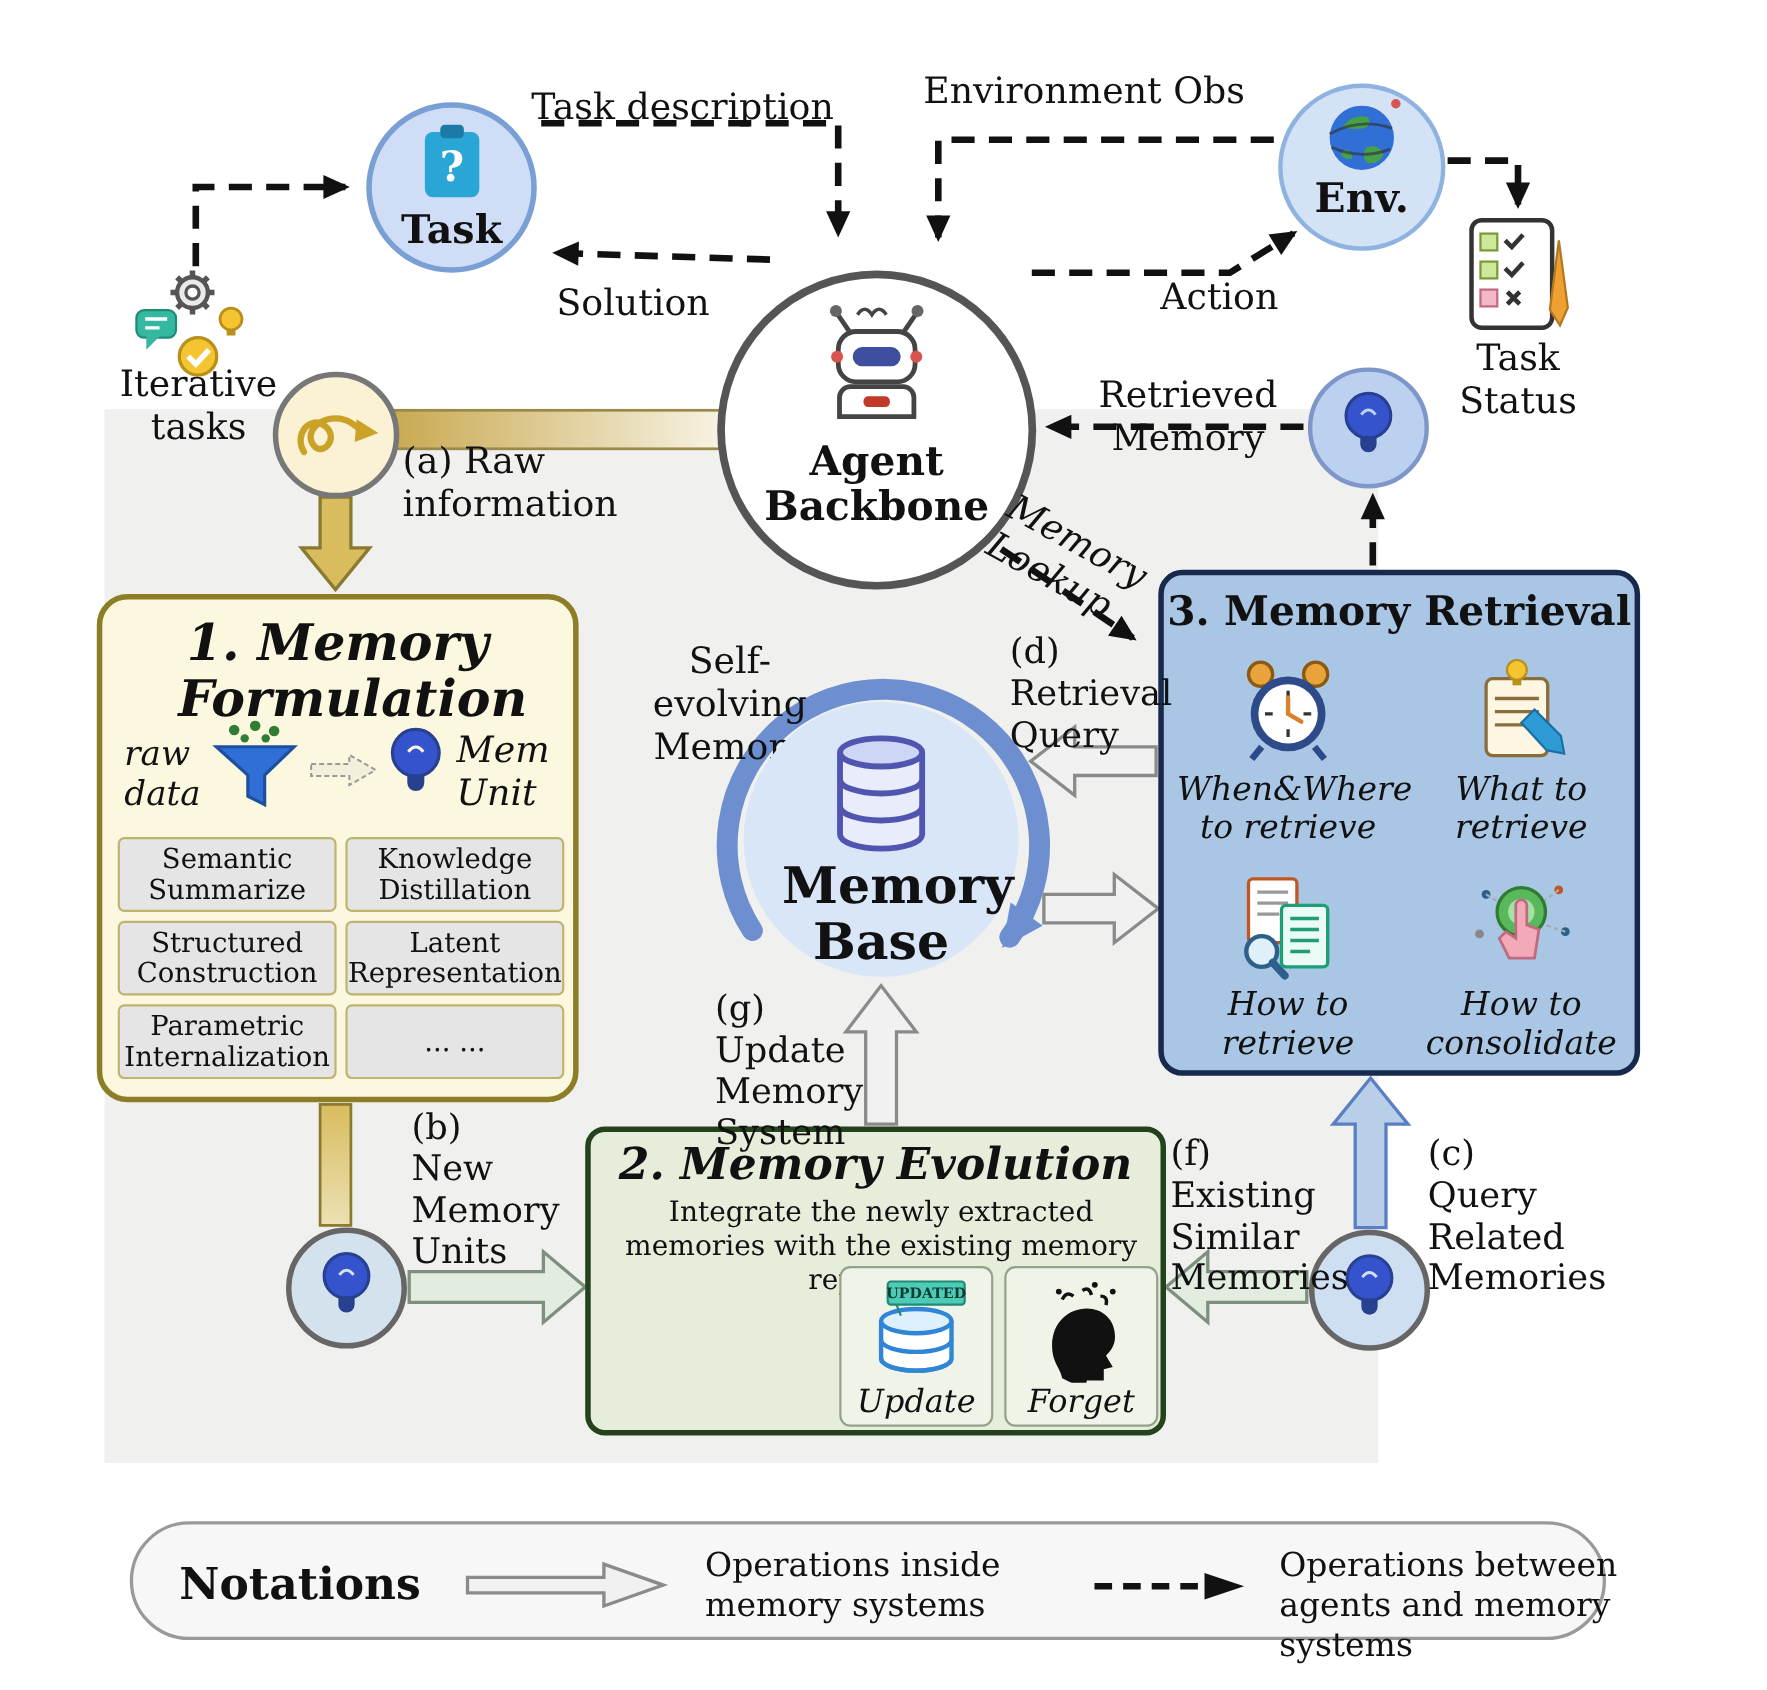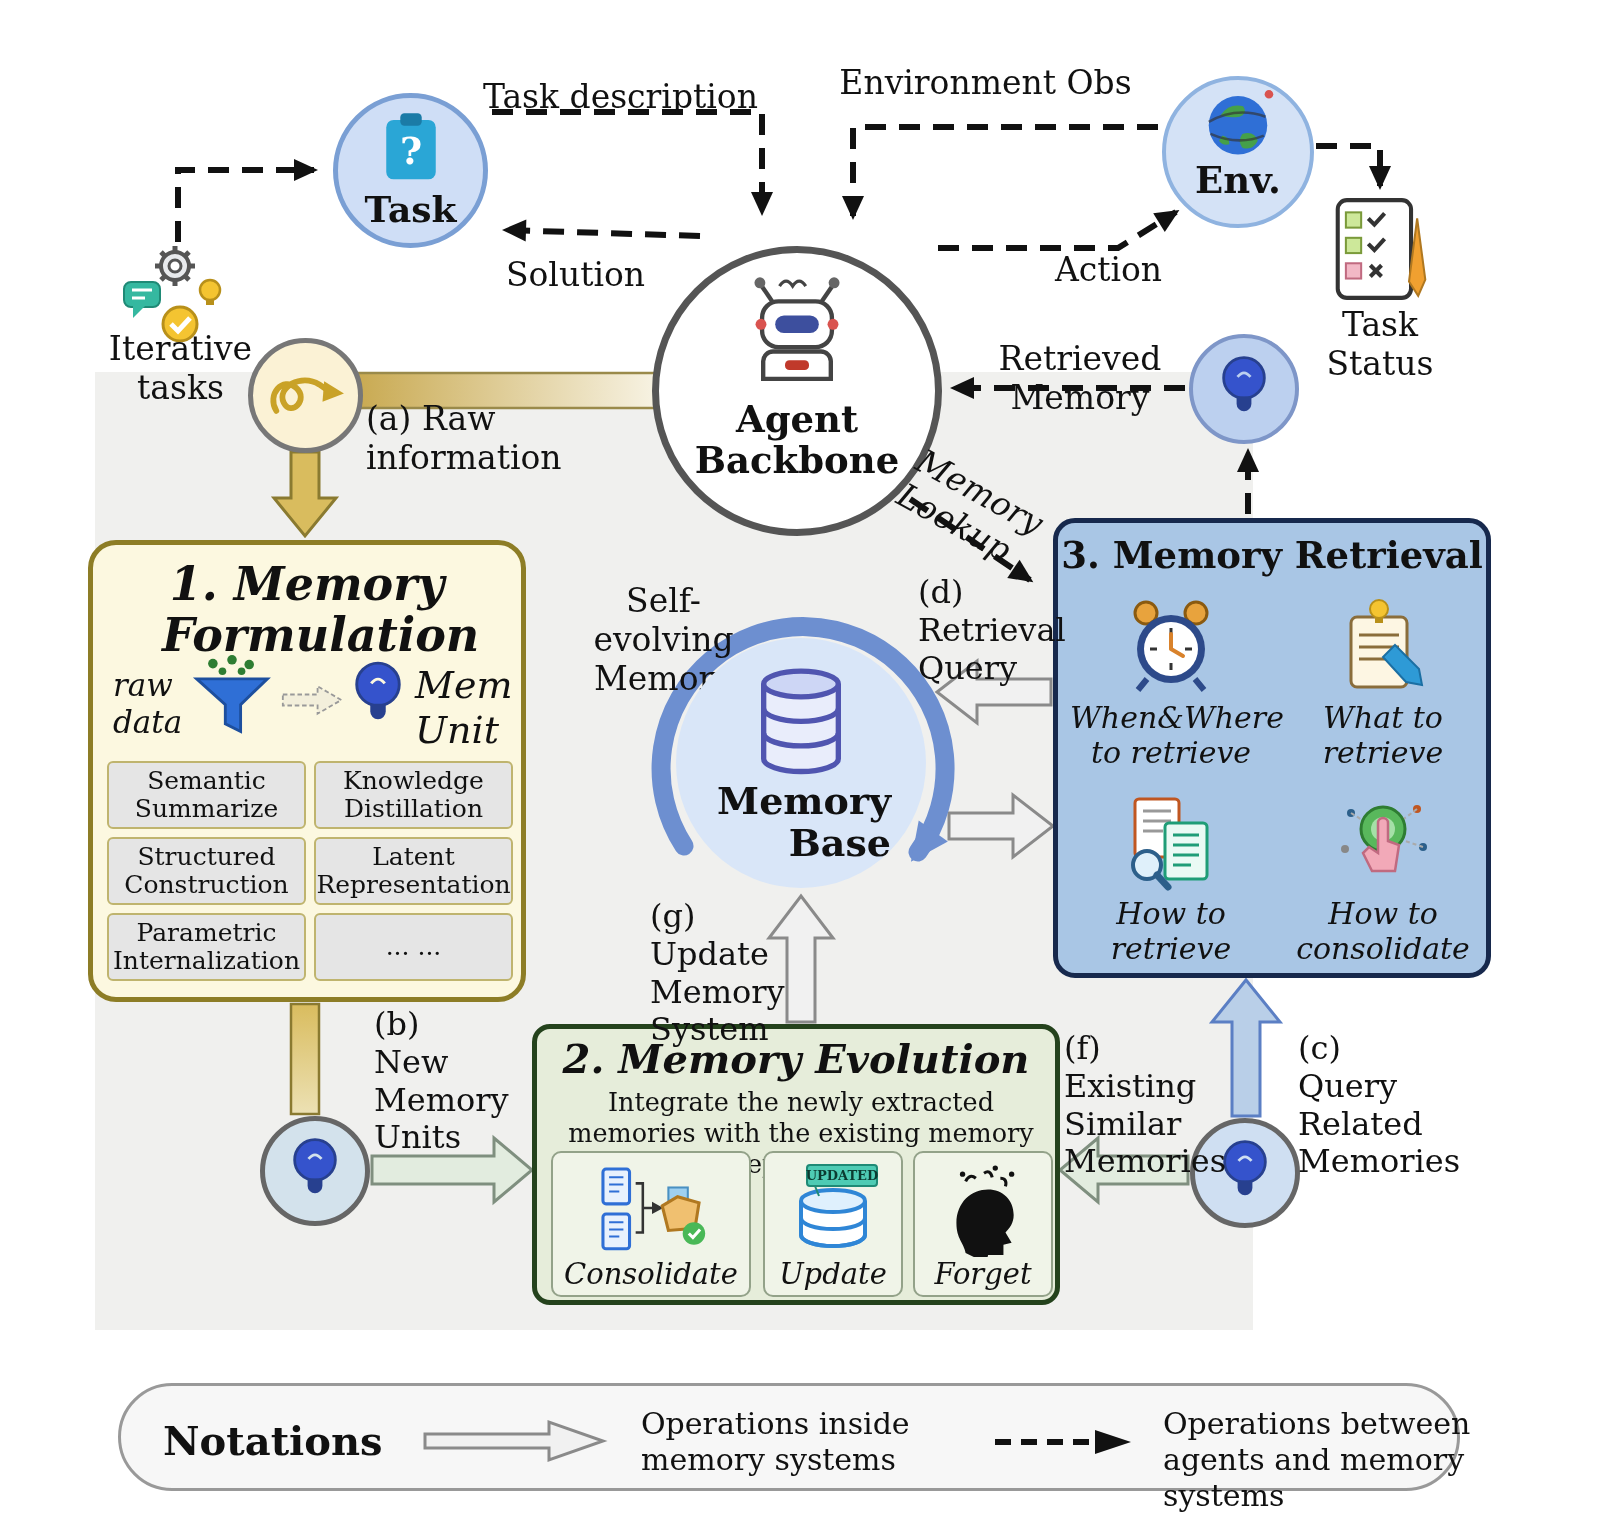--- a/index.html
+++ b/index.html
@@ -210,39 +210,39 @@
         <polygon points="2,12 40,12 40,3 66,18 40,33 40,24 2,24" fill="#f3efdb" stroke="#999" stroke-width="2" stroke-dasharray="5 3"></polygon>
       </svg>
     </div>
     <div class="abs" style="left:256px;top:112px;">
       <svg width="58" height="78" viewBox="0 0 60 80">
         <circle cx="30" cy="28" r="22" fill="#3553cc" stroke="#27408f" stroke-width="3"></circle>
         <path d="M22 48 h16 v8 a8 8 0 0 1 -16 0 z" fill="#27408f"></path>
         <path d="M23 27 q7 -9 14 0" stroke="#fcf8e0" stroke-width="3" fill="none"></path>
       </svg>
     </div>
-    <div class="lbl italic left" style="left:322px;top:118px;width:100px;font-size:38px;">Mem Unit</div>
+    <div class="lbl italic left" style="left:322px;top:118px;width:100px;font-size:33px;">Mem Unit</div>
 
     <div class="fcell" style="left:14px;top:216px;">Semantic Summarize</div>
     <div class="fcell" style="left:221px;top:216px;">Knowledge Distillation</div>
     <div class="fcell" style="left:14px;top:292px;">Structured Construction</div>
     <div class="fcell" style="left:221px;top:292px;">Latent Representation</div>
     <div class="fcell" style="left:14px;top:368px;">Parametric Internalization</div>
     <div class="fcell" style="left:221px;top:368px;">... ...</div>
   </div>
 
   <div class="lbl" style="left:556px;top:582px;width:215px;">Self-evolving Memory</div>
 
   <div class="circle" style="left:676px;top:638px;width:250px;height:250px;background:#d9e6f8;">
     <svg width="128" height="120" viewBox="0 0 120 112" style="margin-top:18px;">
       <path d="M25 26 v70 a35 12 0 0 0 70 0 v-70" fill="#e9edfb" stroke="#5055b0" stroke-width="5"></path>
       <path d="M25 49 a35 12 0 0 0 70 0 M25 72 a35 12 0 0 0 70 0" fill="none" stroke="#5055b0" stroke-width="5"></path>
       <ellipse cx="60" cy="26" rx="35" ry="12" fill="#cdd6f5" stroke="#5055b0" stroke-width="5"></ellipse>
     </svg>
-    <div class="bold" style="font-size:38px;line-height:1.1;text-align:right;width:180px;margin-top:4px;">Memory Base</div>
+    <div class="bold" style="font-size:46px;line-height:1.1;text-align:center;width:180px;margin-top:4px;">Memory Base</div>
   </div>
 
   <div id="retrieval-box" class="bigbox">
     <div class="boxtitle" style="top:12px;font-size:37px;">3. Memory Retrieval</div>
 
     <div class="ritem" style="left:12px;top:66px;">
       <div class="ricon">
         <svg width="110" height="100" viewBox="0 0 110 100">
           <circle cx="30" cy="16" r="11" fill="#e8a33d" stroke="#8a5a10" stroke-width="3"></circle>
           <circle cx="80" cy="16" r="11" fill="#e8a33d" stroke="#8a5a10" stroke-width="3"></circle>
@@ -297,37 +297,20 @@
         </svg>
       </div>
       <div class="rlabel">How to consolidate</div>
     </div>
   </div>
 
   <div id="evolution-box" class="bigbox">
     <div class="boxtitle" style="top:8px;font-size:40px;font-style:italic;">2. Memory Evolution</div>
     <div class="abs" style="left:12px;top:58px;width:504px;text-align:center;font-size:25.5px;line-height:1.22;">Integrate the newly extracted memories with the existing memory repository</div>
 
-    <div class="ecell" style="left:14px;top:122px;width:200px;">
-      <div class="eicon">
-        <svg width="118" height="92" viewBox="0 0 110 90">
-          <rect x="8" y="4" width="26" height="34" rx="3" fill="#e8f1fd" stroke="#2f6fd6" stroke-width="3"></rect>
-          <path d="M14 12 h14 M14 19 h14 M14 26 h10" stroke="#2f6fd6" stroke-width="2"></path>
-          <rect x="8" y="48" width="26" height="34" rx="3" fill="#e8f1fd" stroke="#2f6fd6" stroke-width="3"></rect>
-          <path d="M14 56 h14 M14 63 h14 M14 70 h10" stroke="#2f6fd6" stroke-width="2"></path>
-          <path d="M40 18 h7 v48 h-7 M47 42 h9" stroke="#333" stroke-width="2.5" fill="none"></path>
-          <polygon points="56,36 67,42 56,48" fill="#333"></polygon>
-          <rect x="72" y="22" width="19" height="13" fill="#9fd0f0" stroke="#4a90c2" stroke-width="2"></rect>
-          <path d="M66 40 l15 -9 21 6 -4 25 -26 2 z" fill="#f0c070" stroke="#b07820" stroke-width="3"></path>
-          <circle cx="97" cy="67" r="11" fill="#49b857"></circle>
-          <path d="M92 67 l4 4 7 -8" stroke="#fff" stroke-width="3" fill="none"></path>
-        </svg>
-      </div>
-      <div class="elabel">Consolidate</div>
-    </div>
 
     <div class="ecell" style="left:226px;top:122px;width:140px;">
       <div class="eicon">
         <svg width="112" height="94" viewBox="0 0 112 94">
           <path d="M24 38 v34 a32 11 0 0 0 64 0 v-34" fill="#fff" stroke="#2f86d6" stroke-width="4"></path>
           <path d="M24 55 a32 11 0 0 0 64 0 M24 72 a32 11 0 0 0 64 0" fill="none" stroke="#2f86d6" stroke-width="4"></path>
           <ellipse cx="56" cy="38" rx="32" ry="11" fill="#dff0fd" stroke="#2f86d6" stroke-width="4"></ellipse>
           <rect x="30" y="2" width="70" height="21" rx="3" fill="#4ecbb4" stroke="#1f8a76" stroke-width="2"></rect>
           <line x1="38" y1="23" x2="42" y2="33" stroke="#1f8a76" stroke-width="2"></line>
           <text x="65" y="17" text-anchor="middle" font-size="13" font-weight="bold" fill="#0b3a30">UPDATED</text>

